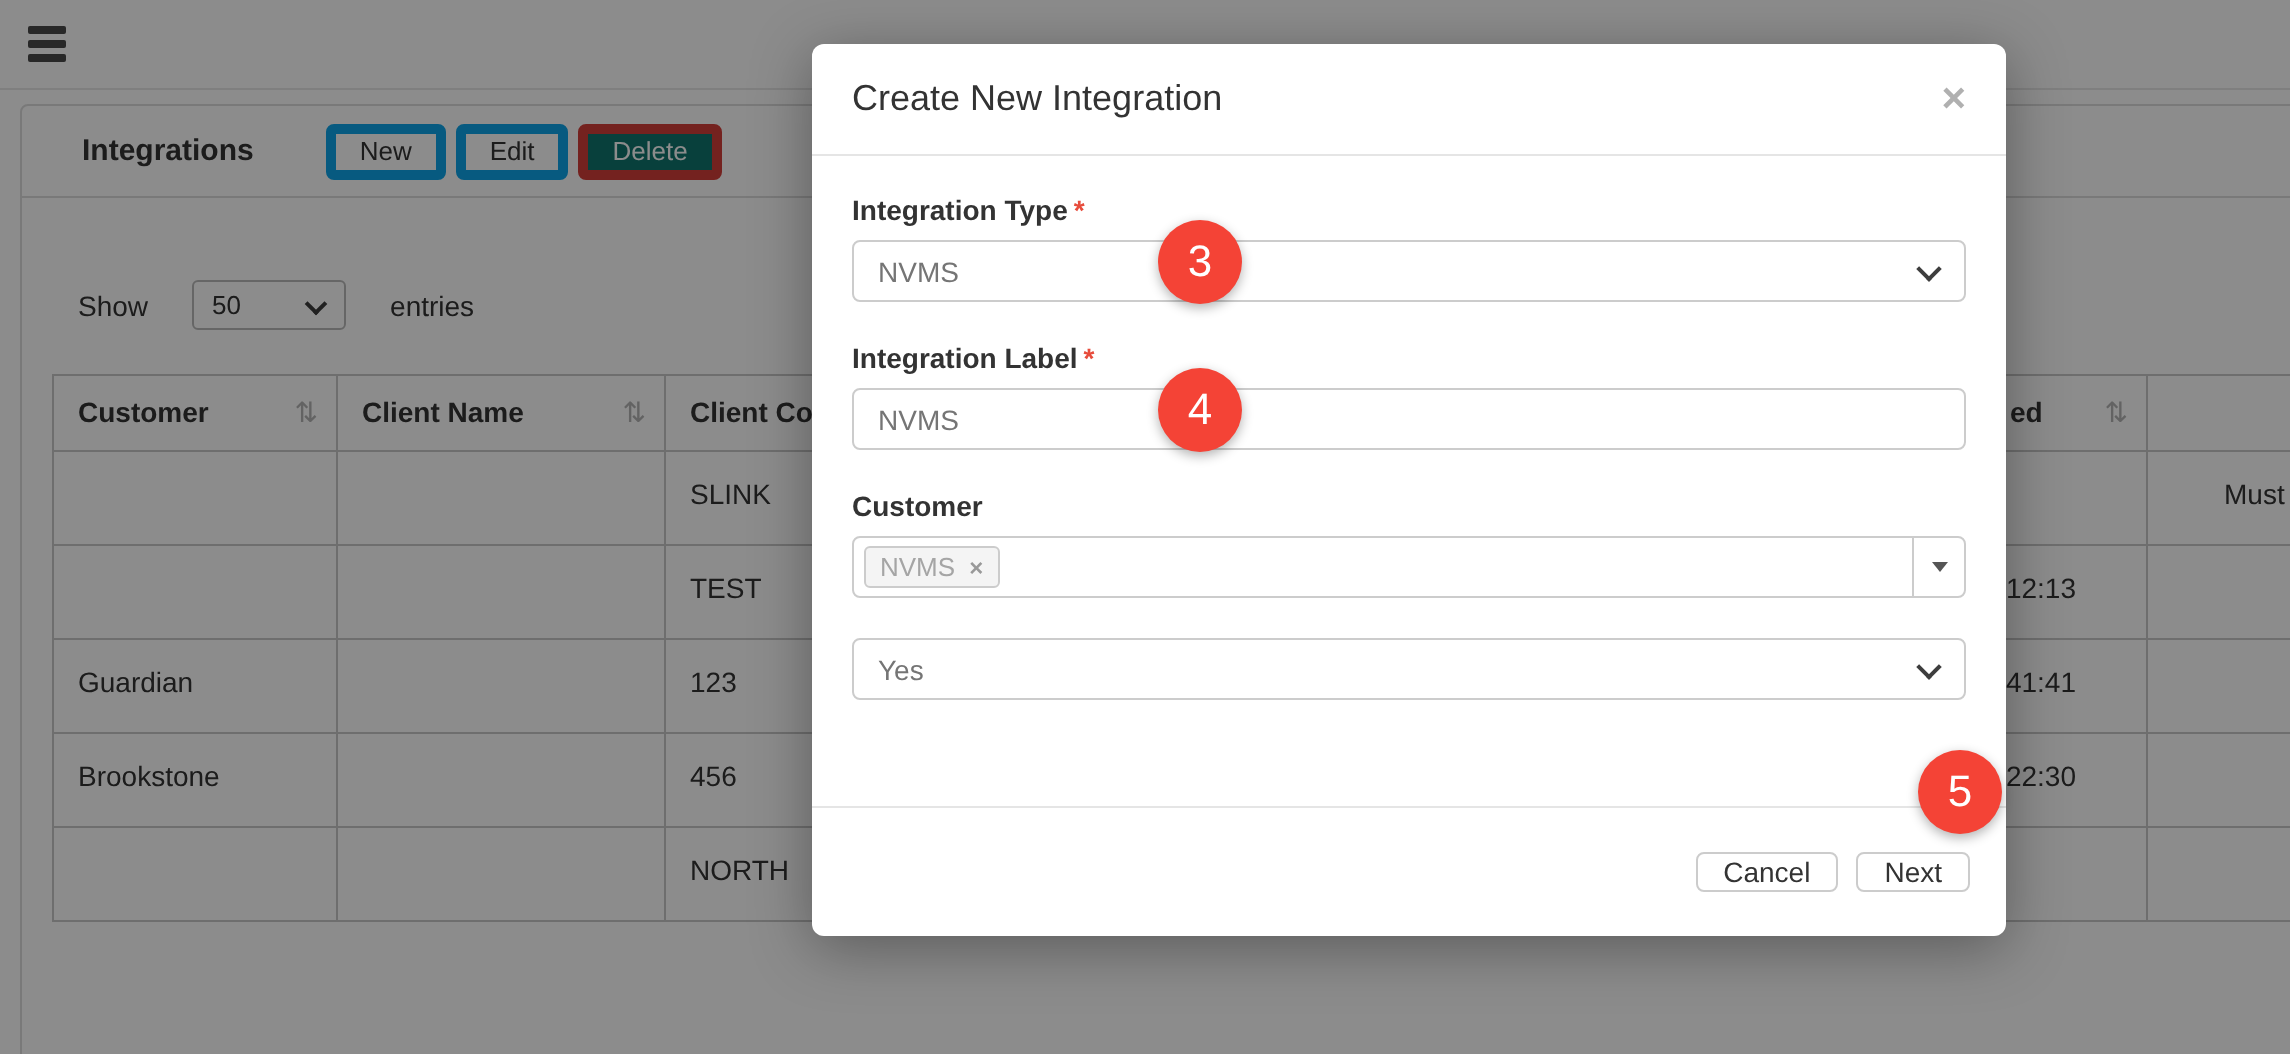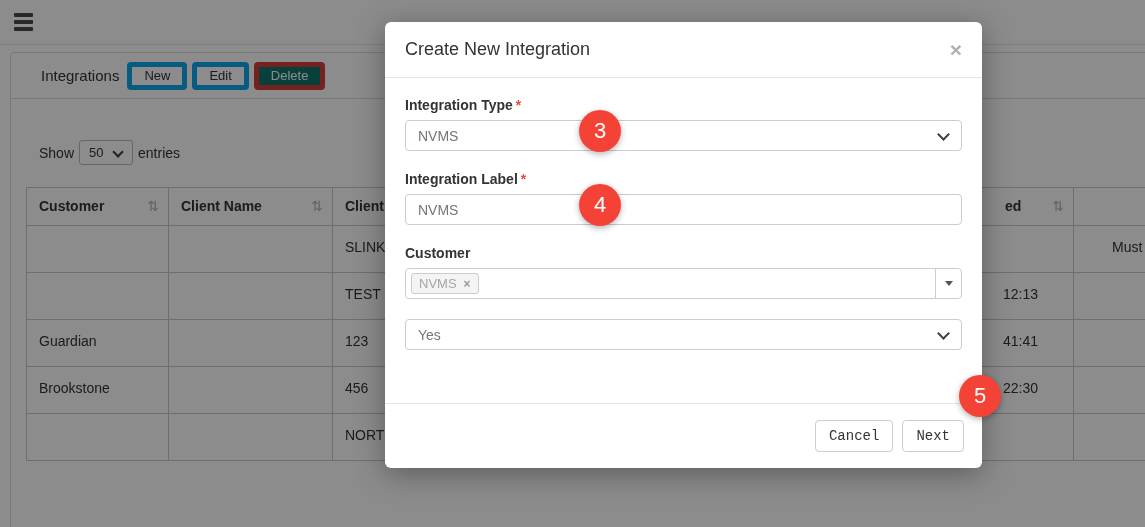--- a/index.html
+++ b/index.html
@@ -10,50 +10,50 @@
   .navbar{position:absolute;left:0;top:0;width:100%;height:44px;background:#fff;
           border-bottom:1px solid #e7e7e7;}
   .hamburger{position:absolute;left:14px;top:13px;width:19px;height:18px;cursor:pointer;
              display:flex;flex-direction:column;justify-content:space-between;}
   .hamburger span{display:block;height:4px;background:#4a4a4a;border-radius:1px;}
 
   .card{position:absolute;left:10px;top:52px;width:1280px;height:600px;background:#fff;
         border:1px solid #ddd;border-radius:4px;box-sizing:border-box;}
   .card-header{height:45px;border-bottom:1px solid #ddd;display:flex;align-items:center;
                padding-left:30px;}
-  .card-title{font-size:15px;color:#333;margin-right:8px;}
+  .card-title{font-size:15px;color:#333;margin-right:36px;font-weight:bold;}
   .btn{font-size:13px;height:28px;padding:0 12px;border:5px solid #0ea5e9;border-radius:4px;
        background:#fff;color:#333;margin-right:5px;cursor:pointer;
        font-family:"Liberation Sans",sans-serif;}
   .btn-danger{background:#0f766e;border-color:#d43f3a;color:#fff;}
 
-  .show-row{position:absolute;left:28px;top:87px;display:flex;align-items:center;gap:5px;
+  .show-row{position:absolute;left:28px;top:87px;display:flex;align-items:center;gap:22px;
             font-size:14px;color:#333;}
-  .page-select{width:54px;height:25px;border:1px solid #bbb;border-radius:3px;background:#fff;
+  .page-select{width:77px;height:25px;border:1px solid #bbb;border-radius:3px;background:#fff;
                display:flex;align-items:center;padding:0 9px;font-size:13px;color:#333;
                position:relative;box-sizing:border-box;cursor:pointer;}
   .chev{position:absolute;width:7px;height:7px;border-right:2px solid #3d3d3d;
         border-bottom:2px solid #3d3d3d;transform:rotate(45deg);}
   .page-select .chev{right:10px;top:7px;width:6px;height:6px;}
 
   .grid-table{position:absolute;left:15px;top:134px;width:1265px;display:grid;
               grid-template-columns:142px 164px 350px 391px 218px;
               border-top:1px solid #c9c9c9;border-left:1px solid #c9c9c9;}
   .th,.td{border-right:1px solid #c9c9c9;border-bottom:1px solid #c9c9c9;
           box-sizing:border-box;overflow:hidden;position:relative;}
   .th{height:38px;font-weight:bold;font-size:14px;color:#333;padding:10px 12px 0;cursor:pointer;}
   .td{height:47px;font-size:14px;color:#333;padding:13px 12px 0;}
   .td.num{text-align:right;padding-right:35px;}
   .td.lastcol{padding-left:38px;}
   .sort-icon{position:absolute;right:9px;top:10px;color:#b4b4b4;font-size:14px;font-weight:normal;}
   .th-frag{position:absolute;left:322px;top:10px;}
 
   
   .overlay{position:absolute;inset:0;background:rgba(0,0,0,0.45);z-index:10;}
-  .modal{position:absolute;left:385px;top:22px;width:597px;height:446px;background:#fff;
+  .modal{position:absolute;left:406px;top:22px;width:597px;height:446px;background:#fff;
          border-radius:6px;box-shadow:0 6px 30px rgba(0,0,0,.35);z-index:20;box-sizing:border-box;}
   .modal-header{height:55px;border-bottom:1px solid #e5e5e5;display:flex;align-items:center;
                 justify-content:space-between;padding:0 20px;}
   .modal-title{font-size:18px;color:#333;}
   .modal-close{color:#b0b0b0;font-size:21px;font-weight:bold;line-height:1;cursor:pointer;}
   .modal-body{padding:19px 20px 0;}
   .group{margin-bottom:20px;}
   .field-label{font-size:14px;font-weight:bold;color:#333;margin-bottom:7px;}
   .req{color:#e74c3c;margin-left:3px;font-weight:bold;}
   .control{height:31px;border:1px solid #ccc;border-radius:4px;display:flex;align-items:center;
@@ -66,22 +66,22 @@
   .ms-tag{position:absolute;left:5px;top:4px;height:21px;display:inline-flex;align-items:center;
           padding:0 7px;background:#f4f4f4;border:1px solid #ccc;border-radius:3px;font-size:13px;
           color:#a5a5a5;box-sizing:border-box;}
   .ms-x{margin-left:7px;color:#999;font-size:12px;font-weight:bold;cursor:pointer;}
   .ms-toggle{position:absolute;right:0;top:0;width:25px;height:100%;border-left:1px solid #ccc;
              display:flex;align-items:center;justify-content:center;cursor:pointer;}
   .ms-caret{width:0;height:0;border-left:4px solid transparent;border-right:4px solid transparent;
             border-top:5px solid #555;}
   .modal-footer{position:absolute;left:0;right:0;bottom:0;height:64px;border-top:1px solid #e5e5e5;
                 display:flex;align-items:center;justify-content:flex-end;padding:0 18px;gap:9px;}
-  .mbtn{height:32px;padding:0 13px;background:#fff;border:1px solid #ccc;border-radius:4px;
-        font-size:14px;color:#333;cursor:pointer;font-family:Liberation Mono, monospace;}
+  .mbtn{height:20px;padding:0 13px;background:#fff;border:1px solid #ccc;border-radius:4px;
+        font-size:14px;color:#333;cursor:pointer;font-family:Liberation Sans, sans-serif;}
 
   
   .badge{position:absolute;width:42px;height:42px;border-radius:50%;background:#f44336;color:#fff;
          display:flex;align-items:center;justify-content:center;font-size:22px;z-index:30;
          box-shadow:0 2px 6px rgba(0,0,0,.3);}
   .badge-3{left:579px;top:110px;}
   .badge-4{left:579px;top:184px;}
   .badge-5{left:959px;top:375px;}
 </style>
 </head>

